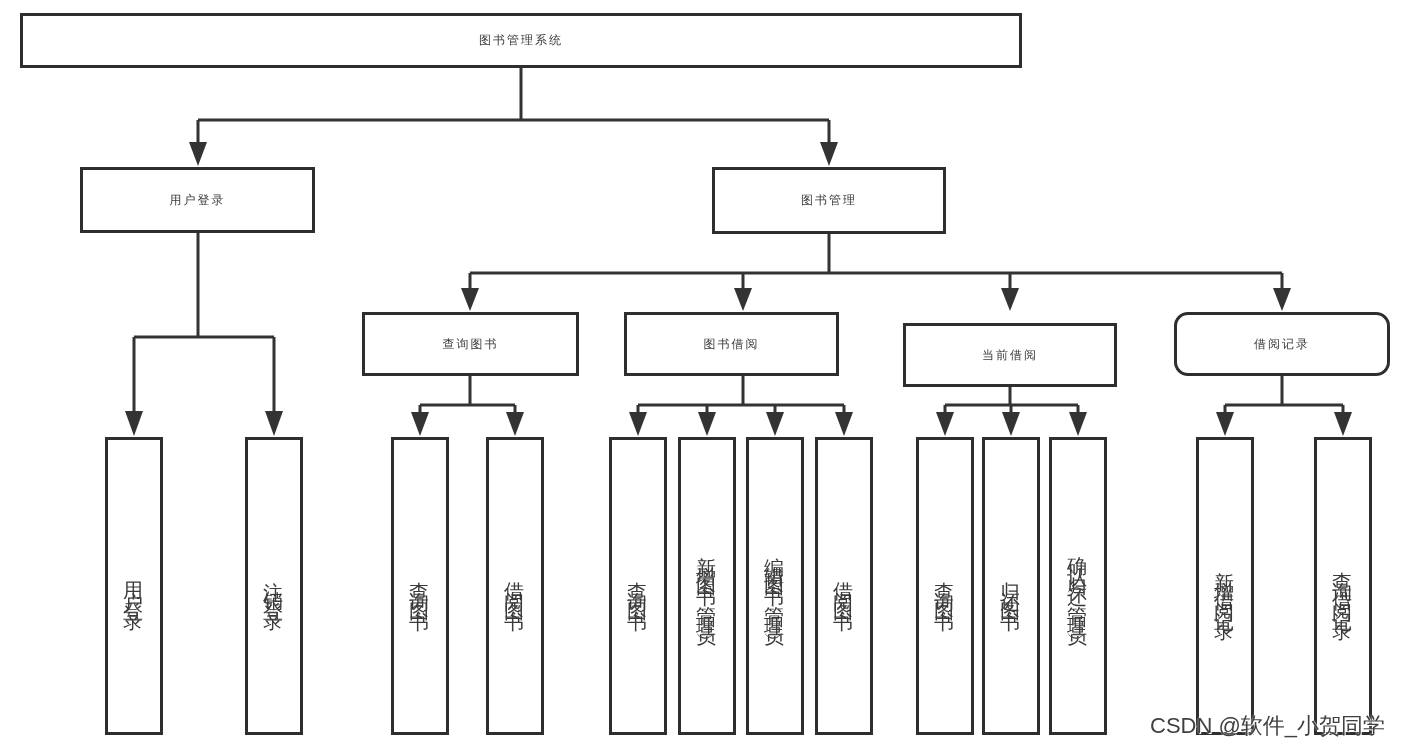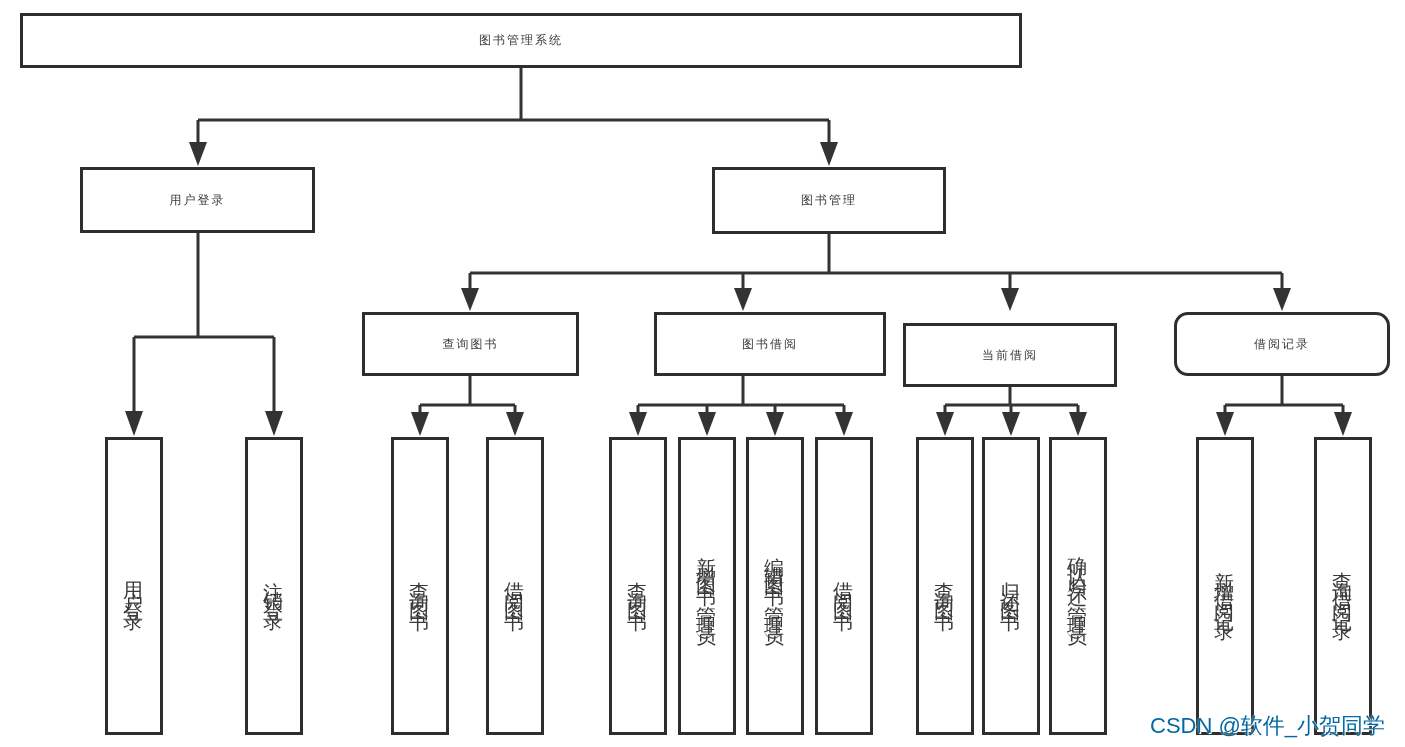--- a/index.html
+++ b/index.html
@@ -30,21 +30,21 @@
     writing-mode:vertical-rl;
     text-orientation:mixed;
     font-size:20px;
     letter-spacing:10px;
     white-space:nowrap;
   }
   .watermark {
     position:absolute;
     left:1150px; top:711px;
     font-size:22px;
-    color:#0369a1;
+    color:#404040;
     text-shadow:0 0 2px #ffffff, 1px 1px 0 #ffffff;
     white-space:nowrap;
     z-index:5;
   }
 </style>
 </head>
 <body>
 
 <div class="canvas">
 
@@ -86,21 +86,21 @@
   <div class="box h" style="left:80px; top:167px; width:235px; height:66px;">
     <span>用户登录</span>
   </div>
   <div class="box h" style="left:712px; top:167px; width:234px; height:67px;">
     <span>图书管理</span>
   </div>
 
   <div class="box h" style="left:362px; top:312px; width:217px; height:64px;">
     <span>查询图书</span>
   </div>
-  <div class="box h" style="left:654px; top:312px; width:232px; height:64px;">
+  <div class="box h" style="left:624px; top:312px; width:215px; height:64px;">
     <span>图书借阅</span>
   </div>
   <div class="box h" style="left:903px; top:323px; width:214px; height:64px;">
     <span>当前借阅</span>
   </div>
   <div class="box h" style="left:1174px; top:312px; width:216px; height:64px;border-radius:14px;">
     <span>借阅记录</span>
   </div>
 
   <div class="box v" style="left:105px; top:437px; width:58px; height:298px;">

